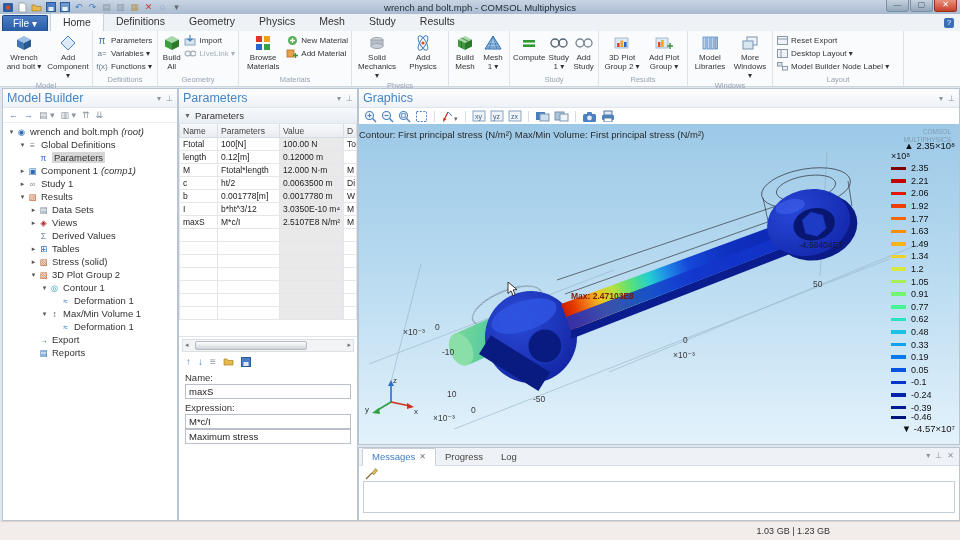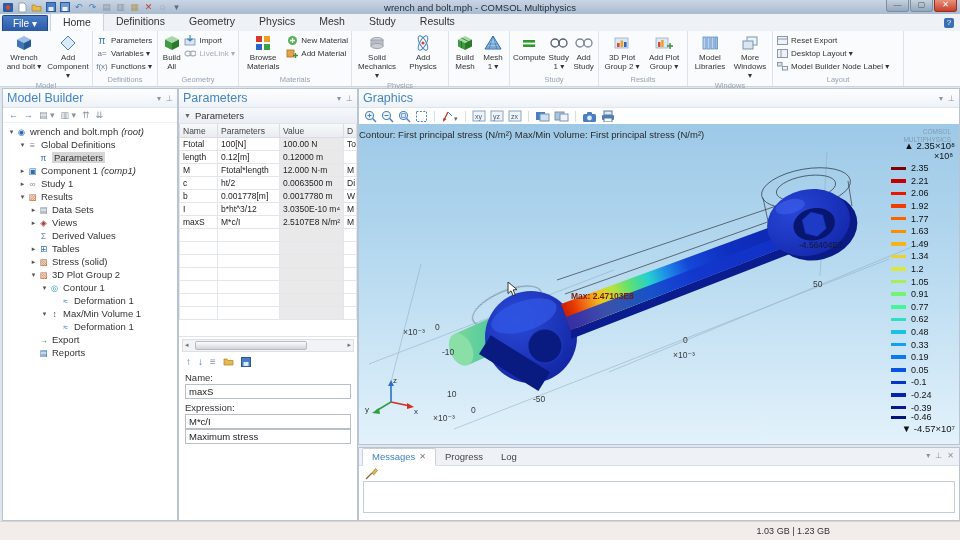--- a/index.html
+++ b/index.html
@@ -79,21 +79,21 @@
   #gfx-panel{left:358px;top:88px;width:600px;height:355px;}
   #gfx-toolbar{height:16px;display:flex;align-items:center;gap:4px;padding:0 5px;border-bottom:1px solid #e4e9ef;}
   #gfx-toolbar .sep{width:1px;height:11px;background:#d8dee6;margin:0 2px;}
   #gfx-toolbar .gico{height:13px;display:flex;align-items:center;}
   #plot{position:absolute;left:0;top:35px;right:0;bottom:0;overflow:hidden;
     background:linear-gradient(180deg,#9dc9e7 0%,#b4d8ef 40%,#cfe7f6 75%,#e3f2fb 100%);}
   #plot-title{position:absolute;left:0;right:70px;top:5px;text-align:left;font-size:9.5px;color:#2a2a2a;}
   #watermark{position:absolute;right:8px;top:4px;text-align:right;font-size:6.5px;color:#7f9cb4;line-height:1.2;}
   #legend{position:absolute;right:4px;top:16px;width:64px;font-size:9px;color:#111;}
   #legend .lmax{text-align:right;font-size:9.5px;margin-bottom:0px;}
-  #legend .lscale{text-align:right;margin-right:2px;margin-bottom:1px;}
+  #legend .lscale{margin-right:2px;margin-bottom:1px;}
   .lrow{display:flex;align-items:center;height:12.6px;}
   .lrow .sw{width:15px;height:3.5px;margin-right:5px;flex:none;}
   .lrow.squeeze{height:7px;}
   #legend .lmin{text-align:right;font-size:9.5px;margin-top:2px;}
   .axlab{position:absolute;font-size:8.5px;color:#3a3a3a;white-space:nowrap;}
   #max-ann{position:absolute;left:212px;top:167px;font-size:8.5px;color:#7a1a0a;font-weight:bold;}
   #min-ann{position:absolute;left:440px;top:116px;font-size:8.5px;color:#181828;}
   #cursor{position:absolute;left:148px;top:158px;}
   
   #msg-panel{left:358px;top:447px;width:600px;height:72px;}

